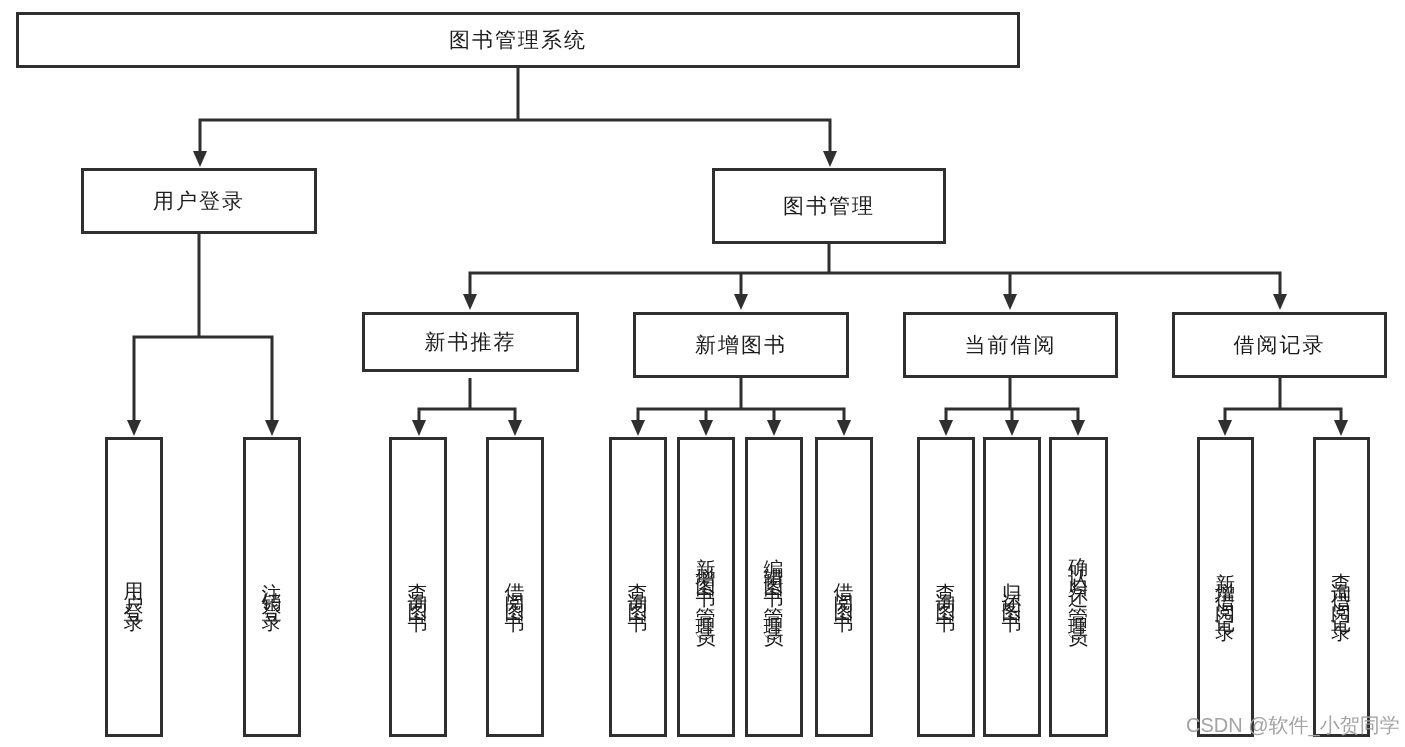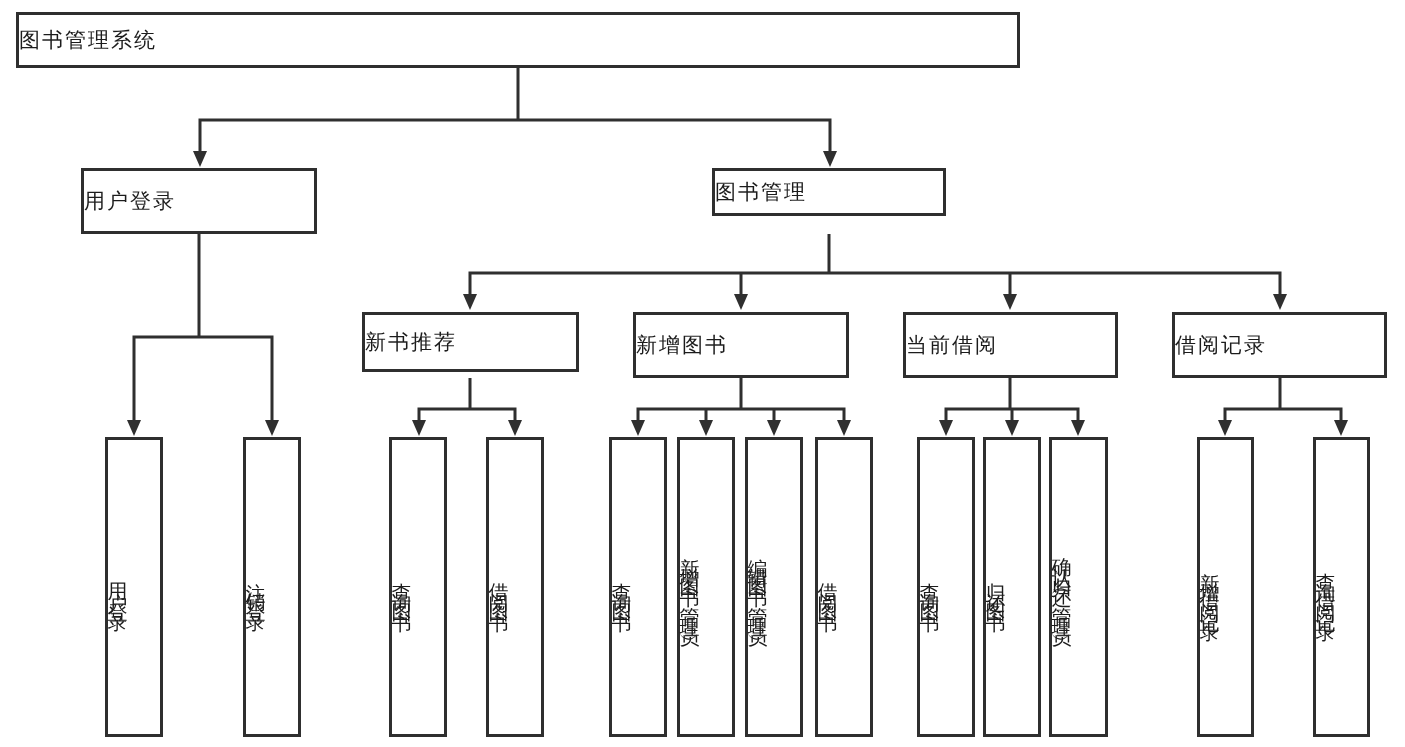--- a/index.html
+++ b/index.html
@@ -36,20 +36,21 @@
     fill: var(--line);
     stroke: none;
   }
   .box {
     position: absolute;
     box-sizing: border-box;
     border: 3px solid var(--line);
     background: #ffffff;
     display: flex;
     align-items: center;
+    justify-content: center;
     z-index: 2;
     color: var(--text);
   }
   .hlabel {
     font-size: 21px;
     letter-spacing: 2px;
     white-space: nowrap;
     color: var(--text);
   }
   .leaf .vlabel {
@@ -110,21 +111,21 @@
     <polygon class="arr" points="1334,420 1348,420 1341,436"></polygon>
   </svg>
 
   <div class="box" style="left:16px;top:12px;width:1004px;height:56px">
     <span class="hlabel">图书管理系统</span>
   </div>
 
   <div class="box" style="left:81px;top:168px;width:236px;height:66px">
     <span class="hlabel">用户登录</span>
   </div>
-  <div class="box" style="left:712px;top:168px;width:234px;height:48px">
+  <div class="box" style="left:712px;top:168px;width:234px;height:76px">
     <span class="hlabel">图书管理</span>
   </div>
 
   <div class="box" style="left:362px;top:312px;width:217px;height:60px">
     <span class="hlabel">新书推荐</span>
   </div>
   <div class="box" style="left:633px;top:312px;width:216px;height:66px">
     <span class="hlabel">新增图书</span>
   </div>
   <div class="box" style="left:903px;top:312px;width:215px;height:66px">
@@ -171,14 +172,15 @@
     <span class="vlabel">确认归还（管理员）</span>
   </div>
 
   <div class="box leaf" style="left:1197px;top:437px;width:57px;height:300px">
     <span class="vlabel">新增借阅记录</span>
   </div>
   <div class="box leaf" style="left:1313px;top:437px;width:57px;height:300px">
     <span class="vlabel">查询借阅记录</span>
   </div>
 
+  <div class="watermark">CSDN @软件_小贺同学</div>
 
 </div>
 
 </body></html>

